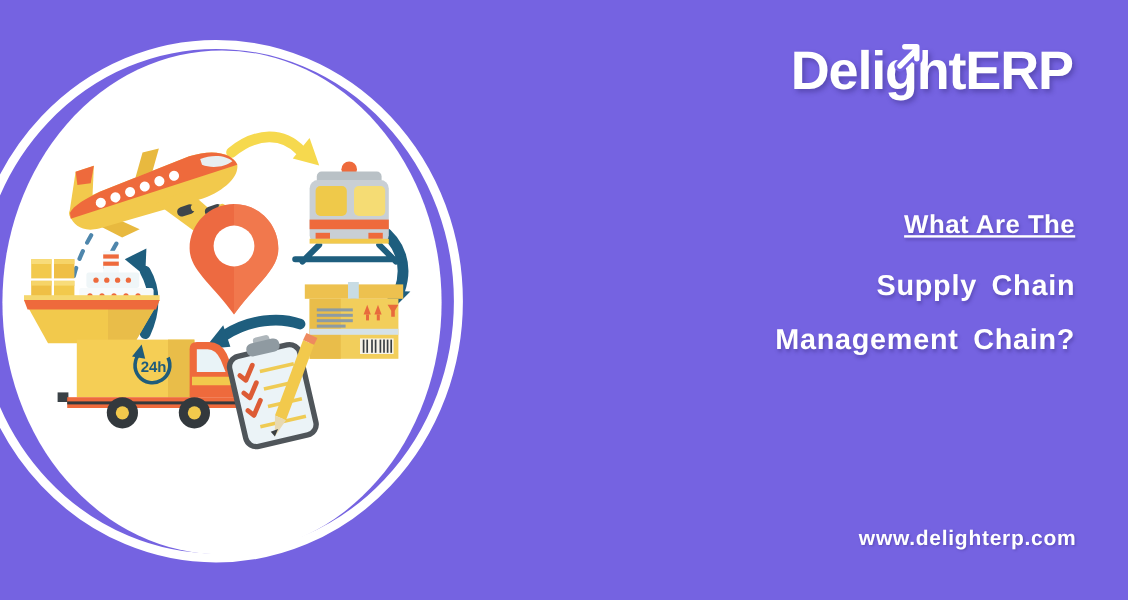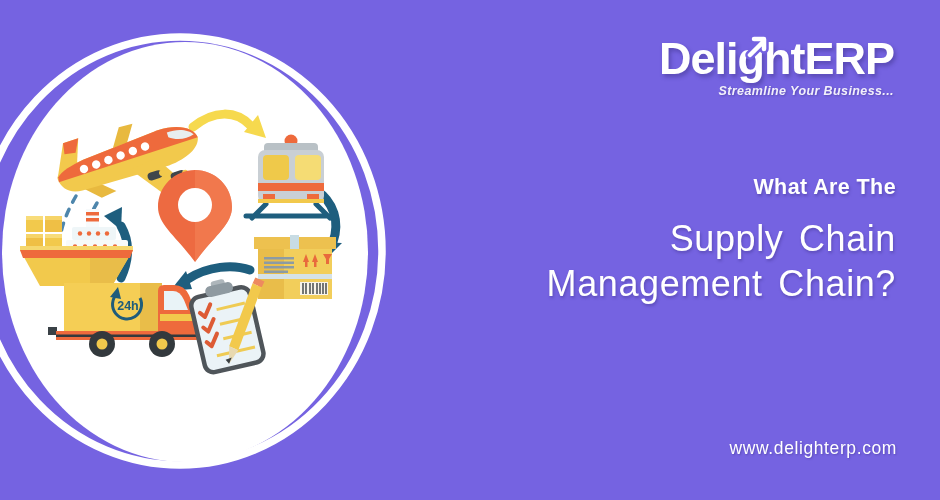--- a/index.html
+++ b/index.html
@@ -24,26 +24,26 @@
   .tagline{
     margin-top:3px;font-size:12.5px;font-style:italic;font-weight:bold;
     letter-spacing:0.4px;color:#F2F0FB;
     text-shadow:1px 1px 2px rgba(45,35,110,0.35);
   }
   .headline{
     position:absolute;top:174px;right:44px;
     text-align:right;color:#fff;
     text-shadow:1px 2px 3px rgba(45,35,110,0.35);
   }
-  .h-small{font-size:21.5px;font-weight:bold;line-height:27px;letter-spacing:0.4px;}
-  .h-large{font-size:36px;font-weight:normal;line-height:45px;letter-spacing:0.6px;word-spacing:5px;}
+  .h-small{font-size:21.5px;font-weight:bold;line-height:27px;letter-spacing:0.4px;text-decoration:underline;}
+  .h-large{font-size:24px;font-weight:bold;line-height:45px;letter-spacing:0.6px;word-spacing:5px;}
   .h-large.first{margin-top:15px;}
   .website{
     position:absolute;right:43px;bottom:41px;
-    font-size:17.5px;font-weight:normal;letter-spacing:0.6px;color:#fff;
+    font-size:17.5px;font-weight:bold;letter-spacing:0.6px;color:#fff;
     text-shadow:1px 1px 2px rgba(45,35,110,0.35);
   }
 </style>
 </head>
 <body>
 
 <div class="banner">
 
   <svg class="illustration" width="460" height="500" viewBox="0 0 460 500">
     <defs>
@@ -219,21 +219,20 @@
   </svg>
 
   <div class="logo">
     <div class="logo-text">
       <span>DelightERP</span>
       <svg class="g-arrow" width="32" height="34" viewBox="0 0 32 34">
         <path d="M9,26 L22,13 M13,10 h10 v10" stroke="#7563E1" stroke-width="9.5" fill="none" stroke-linecap="round" stroke-linejoin="round"></path>
         <path d="M9,26 L22,13 M13,10 h10 v10" stroke="#FFFFFF" stroke-width="4.5" fill="none" stroke-linecap="round" stroke-linejoin="round"></path>
       </svg>
     </div>
-    <div class="tagline">Streamline Your Business...</div>
   </div>
 
   <div class="headline">
     <div class="h-small">What Are The</div>
     <div class="h-large first">Supply Chain</div>
     <div class="h-large">Management Chain?</div>
   </div>
 
   <div class="website">www.delighterp.com</div>
 

